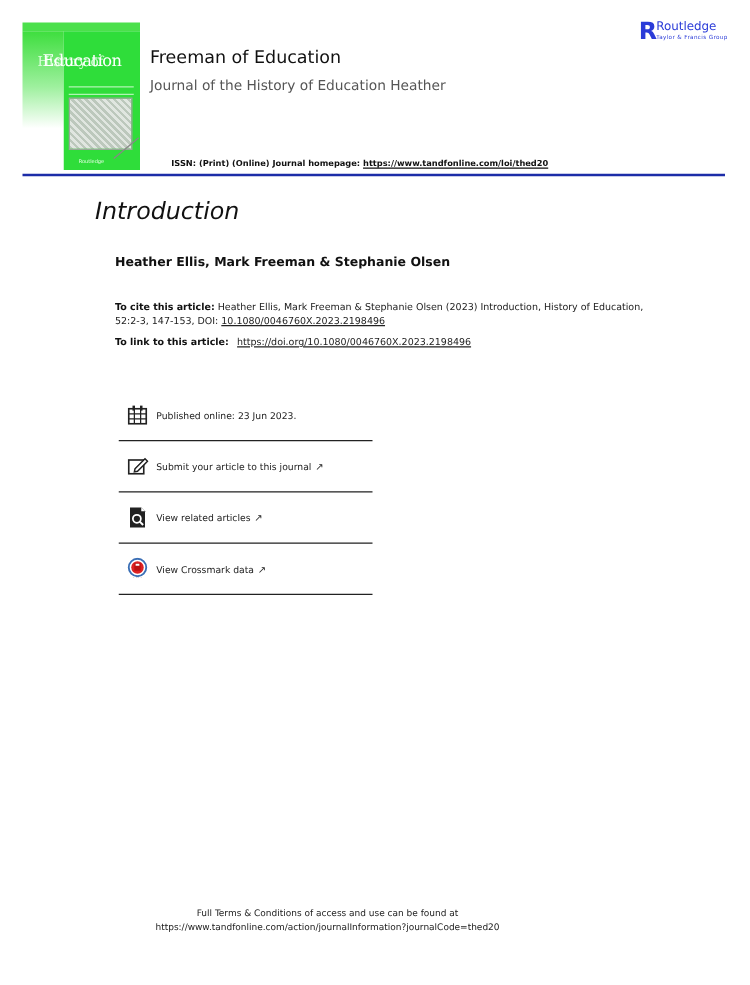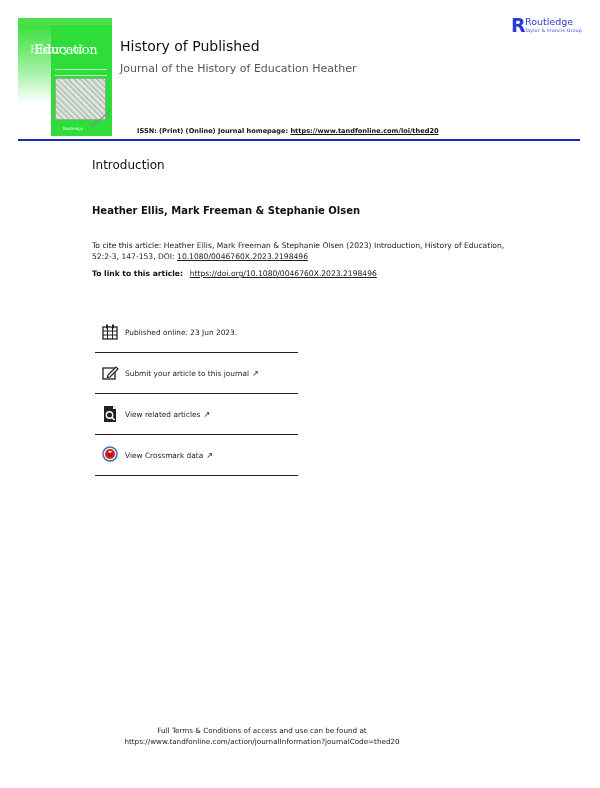--- a/index.html
+++ b/index.html
@@ -26,25 +26,25 @@
   .issn-line { left: 137px; top: 127px; font-size: 6.6px; color: #111; font-weight: bold; white-space: nowrap; }
   .issn-line a { color: #111; text-decoration: underline; font-weight: bold; }
 
   .routledge { left: 511px; top: 15px; width: 80px; height: 24px; }
   .routledge .mark { position: absolute; left: 0; top: 0; width: 11px; height: 20px; color: #2a3bd8; font-weight: bold; font-size: 19px; line-height: 20px; }
   .routledge .name { position: absolute; left: 14px; top: 1px; font-size: 9.5px; color: #2a3bd8; }
   .routledge .tag { position: absolute; left: 14px; top: 13px; font-size: 4.5px; color: #2a3bd8; letter-spacing: 0.3px; }
 
   .rule-blue { left: 18px; top: 139px; width: 562px; height: 2px; background: #1c2ca8; }
 
-  .article-title { left: 92px; top: 158px; font-size: 12px; color: #111; }
+  .article-title { left: 76px; top: 158px; font-size: 19px; color: #111; font-style: italic; }
   .authors { left: 92px; top: 205px; font-size: 10px; color: #111; font-weight: bold; }
 
   .cite { left: 92px; top: 240px; width: 430px; font-size: 7.6px; line-height: 11px; color: #222; }
-  .cite b { font-weight: normal; color: #111; text-align: center; }
+  .cite b { font-weight: bold; color: #111; text-align: center; }
   .cite a { color: #222; text-decoration: underline; }
   .link { left: 92px; top: 269px; font-size: 7.6px; color: #222; }
   .link b { color: #111; }
   .link a { color: #222; text-decoration: underline; margin-left: 4px; }
 
   .info-box { left: 95px; top: 312px; width: 203px; }
   .info-row { position: relative; height: 40px; display: flex; align-items: center; border-bottom: 1.5px solid #222; }
   .info-row:first-child { height: 40px; }
   .info-row .icon { width: 20px; height: 20px; margin-left: 5px; margin-right: 5px; display: flex; align-items: center; justify-content: center; }
   .info-row .label { font-size: 7.4px; color: #222; }
@@ -60,21 +60,21 @@
   <div class="abs cover-left"></div>
   <div class="abs cover-main"></div>
   <div class="abs cover-title1">History of</div>
   <div class="abs cover-title2">Education</div>
   <div class="abs cover-sub"></div>
   <div class="abs cover-art"></div>
   <div class="abs cover-diag"></div>
   <div class="abs cover-routledge">Routledge</div>
 </div>
 
-<div class="abs journal-title">History of Published</div>
+<div class="abs journal-title">Freeman of Education</div>
 <div class="abs journal-subtitle">Journal of the History of Education Heather</div>
 <div class="abs issn-line">
   <span>ISSN: (Print) (Online) Journal homepage: </span><a>https://www.tandfonline.com/loi/thed20</a>
 </div>
 
 <div class="abs routledge">
   <span class="mark">R</span>
   <span class="name">Routledge</span>
   <span class="tag">Taylor &amp; Francis Group</span>
 </div>

